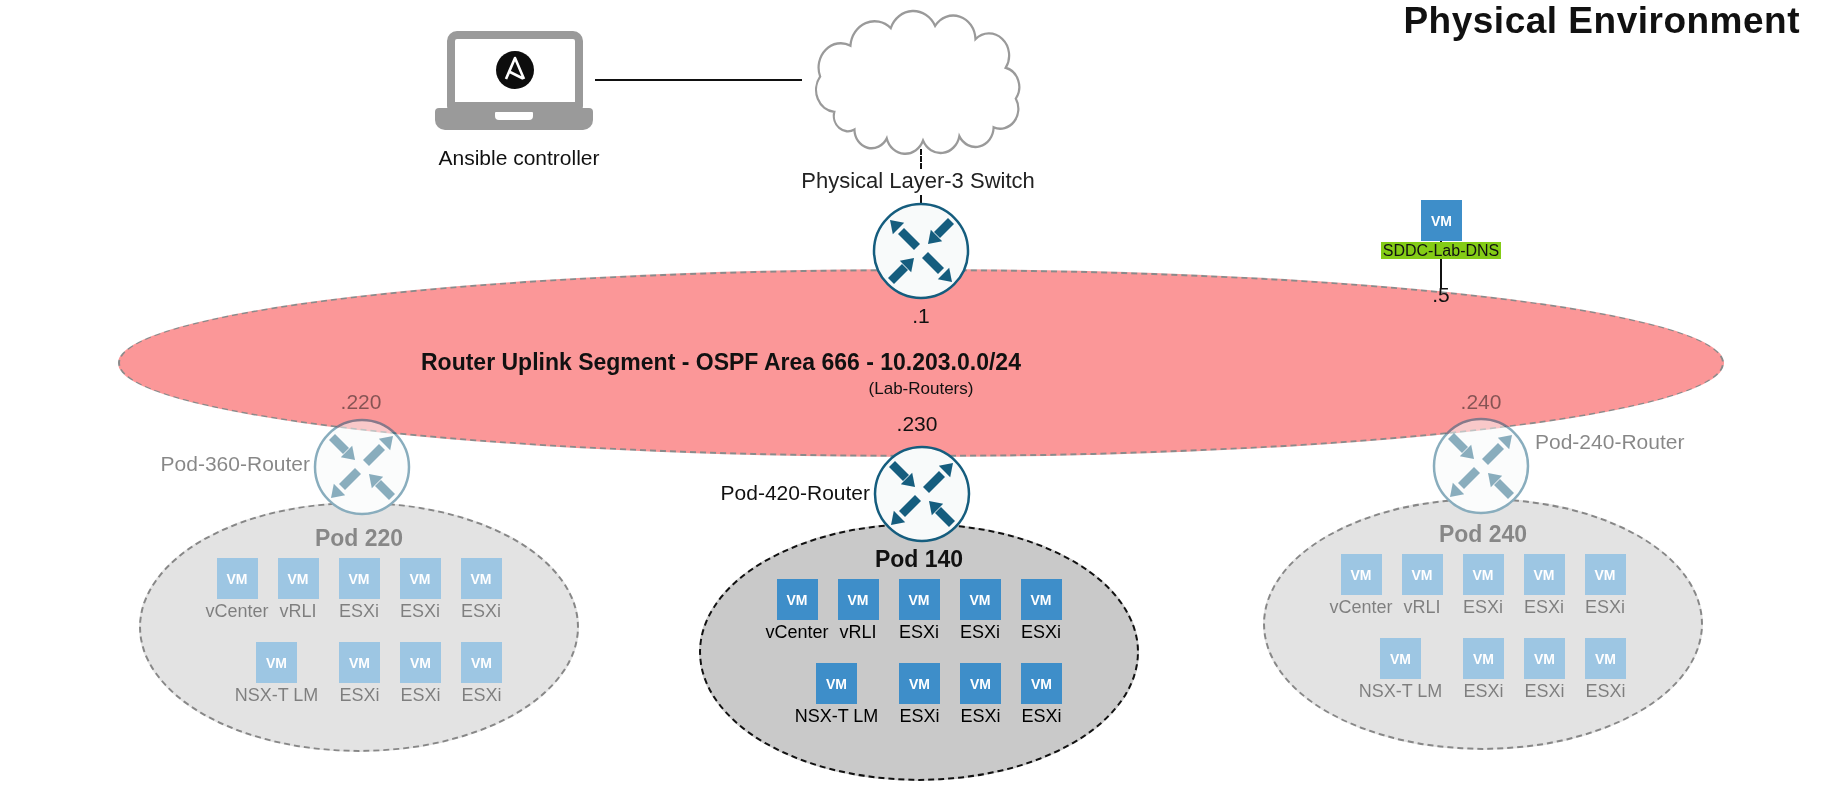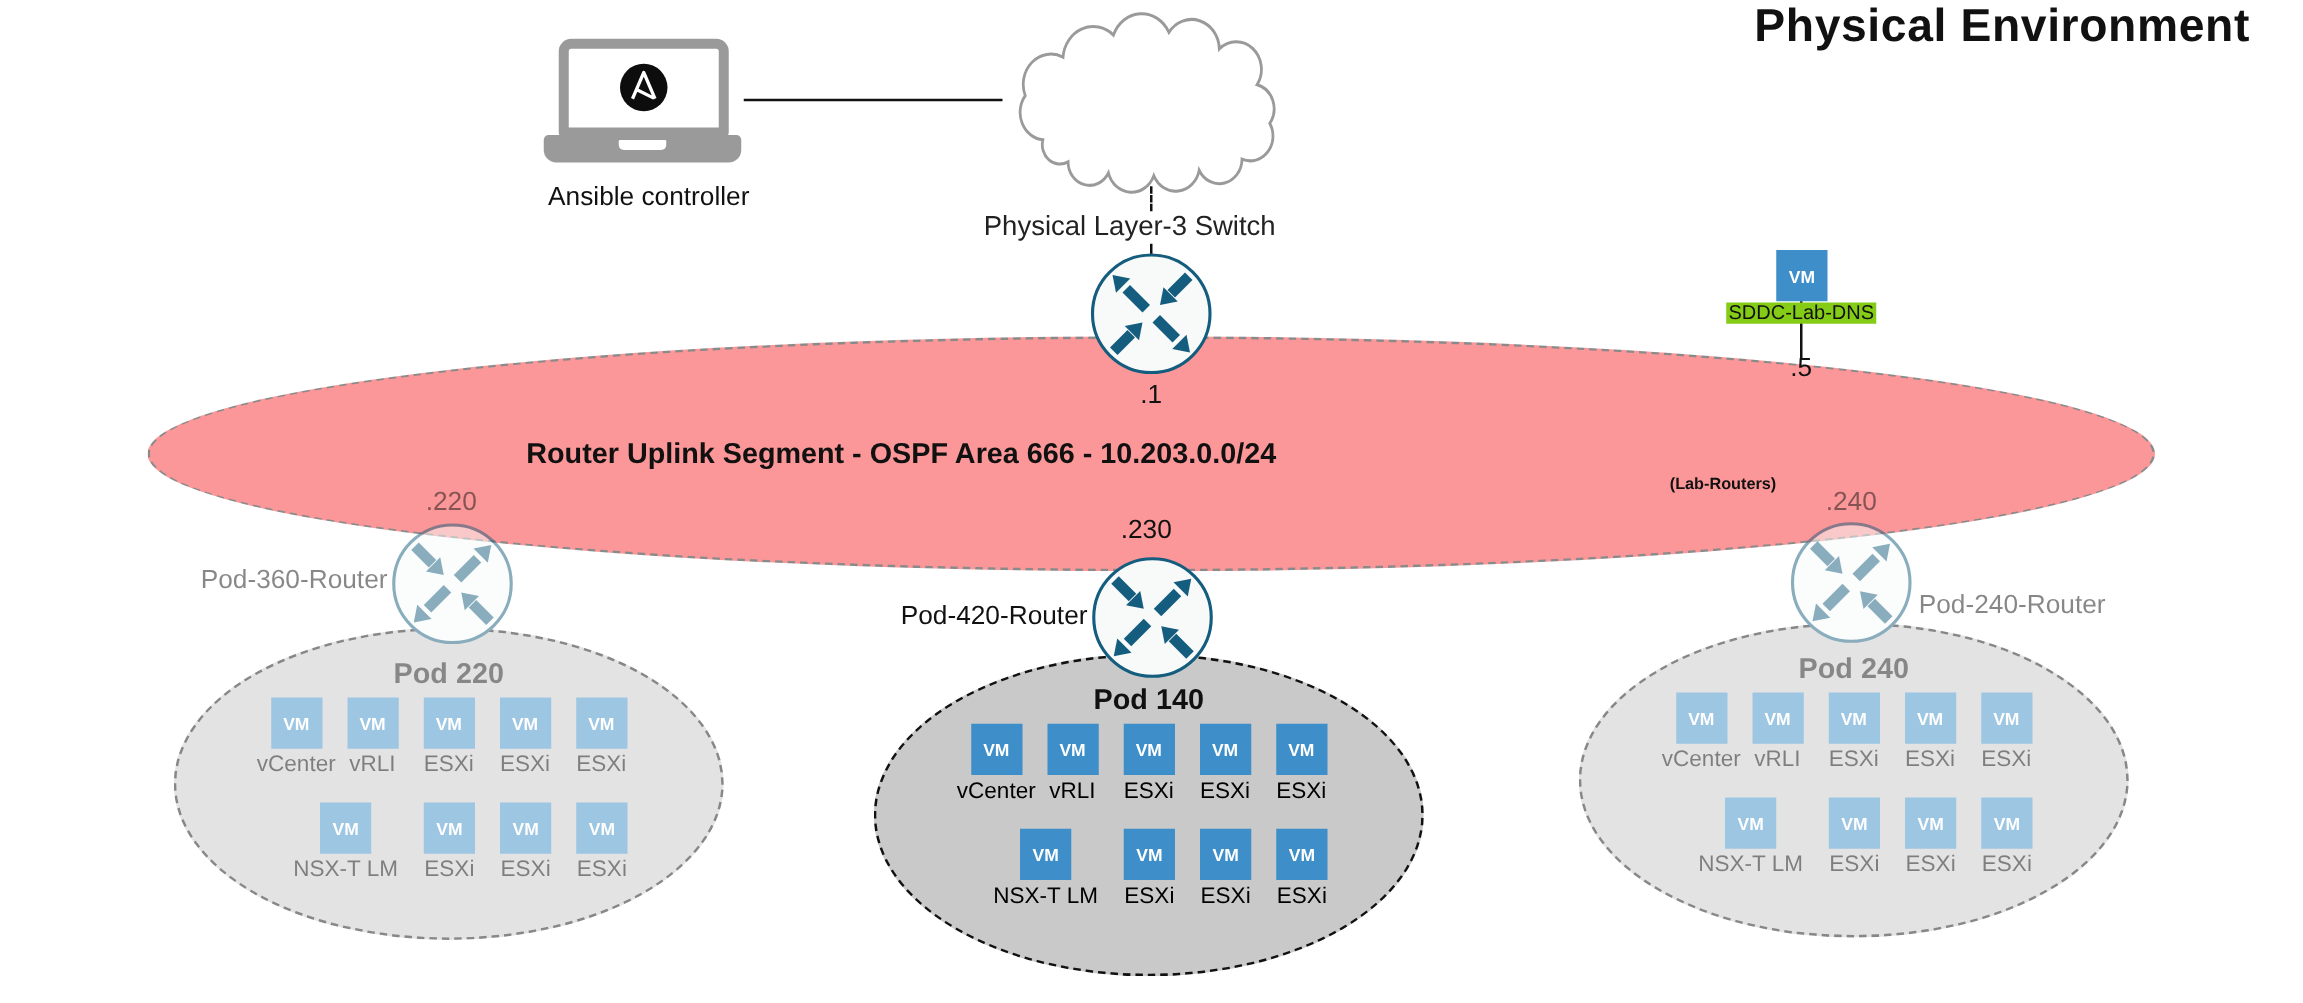--- a/index.html
+++ b/index.html
@@ -20,27 +20,27 @@
 
   
   .h-line{position:absolute;left:595px;top:79px;width:207px;height:2px;background:#111;}
   .v-dash{position:absolute;width:0;border-left:2.5px dashed #111;}
   .dash-a{left:920px;top:149px;height:20px;}
   .dash-b{left:920px;top:195px;height:12px;}
 
   
   .cloud-svg{position:absolute;left:798px;top:6px;width:242px;height:150px;}
   .cloud-svg path{fill:#ffffff;stroke:var(--device-gray,#9A9A9A);stroke-width:2.2;}
-  .cloud-label{position:absolute;left:787px;top:168px;width:262px;font-size:22px;color:#222;}
+  .cloud-label{position:absolute;left:787px;top:168px;width:262px;text-align:center;font-size:22px;color:#222;}
 
   
   .uplink-ellipse{position:absolute;left:118px;top:269px;width:1606px;height:188px;border-radius:50%;
     background:var(--segment-fill,#FB9798);border:2.5px dashed #8A8A8A;box-sizing:border-box;}
   .uplink-title{position:absolute;left:421px;top:349px;width:1000px;font-size:23px;font-weight:bold;}
-  .uplink-subtitle{position:absolute;left:421px;top:379px;width:1000px;text-align:right;font-size:13px;font-weight:bold;}
+  .uplink-subtitle{position:absolute;left:421px;top:379px;width:1000px;text-align:center;font-size:17px;font-weight:normal;}
 
   
   .router{position:absolute;width:100px;height:100px;}
   .router-glyph circle{fill:#F8FAFA;stroke:var(--router-stroke,#155D7E);stroke-width:2.5px;}
   .router-glyph line{stroke:var(--router-stroke,#155D7E);stroke-width:8.5px;}
   .router-glyph polygon{fill:var(--router-stroke,#155D7E);}
   .pod-router{transform:rotate(90deg);}
 
   
   .ip-label{position:absolute;width:120px;text-align:center;font-size:21px;color:#111;}
@@ -256,21 +256,21 @@
             <div class="vm-cell">
               <div class="vm-box">VM</div>
               <div class="vm-label">ESXi</div>
             </div>
           </div>
         </div>
     </div>
     <svg class="router pod-router" style="left:1431px;top:416px;" viewBox="-50 -50 100 100">
         <use href="#router-glyph" xlink:href="#router-glyph"></use>
       </svg>
-    <div class="router-name" style="left:1535px;top:472px;">Pod-240-Router</div>
+    <div class="router-name" style="left:1535px;top:430px;">Pod-240-Router</div>
   </div>
 
   <svg class="router" style="left:871px;top:201px;" viewBox="-50 -50 100 100">
       <use href="#router-glyph" xlink:href="#router-glyph"></use>
     </svg>
 
   <div class="dns-line"></div>
   <div class="vm-box dns-box">VM</div>
   <div class="dns-name"><span>SDDC-Lab-DNS</span></div>
   <div class="dns-ip">.5</div>

